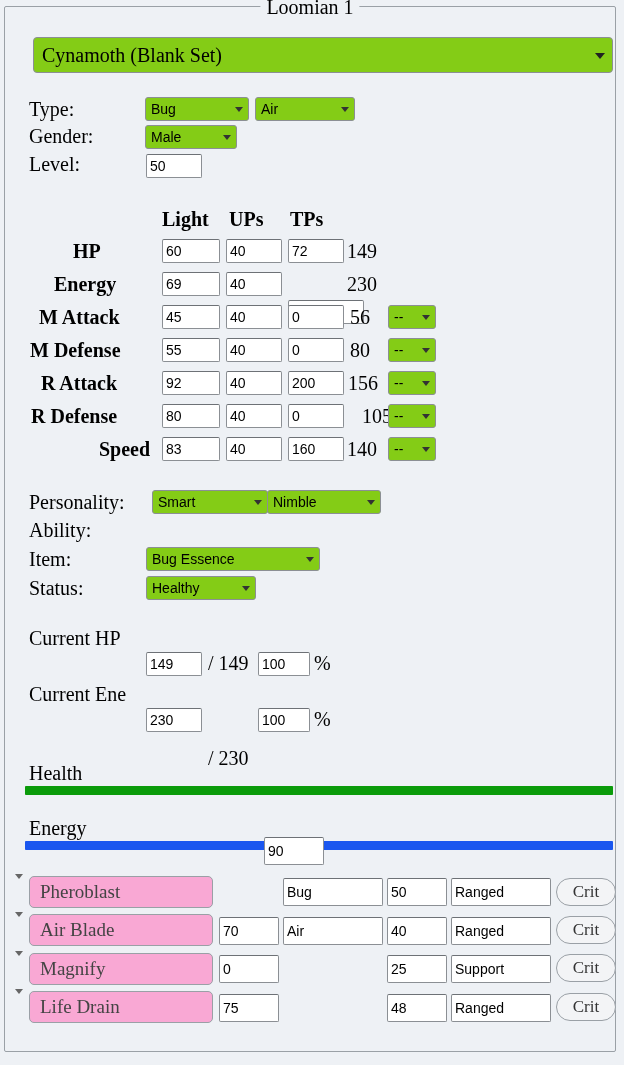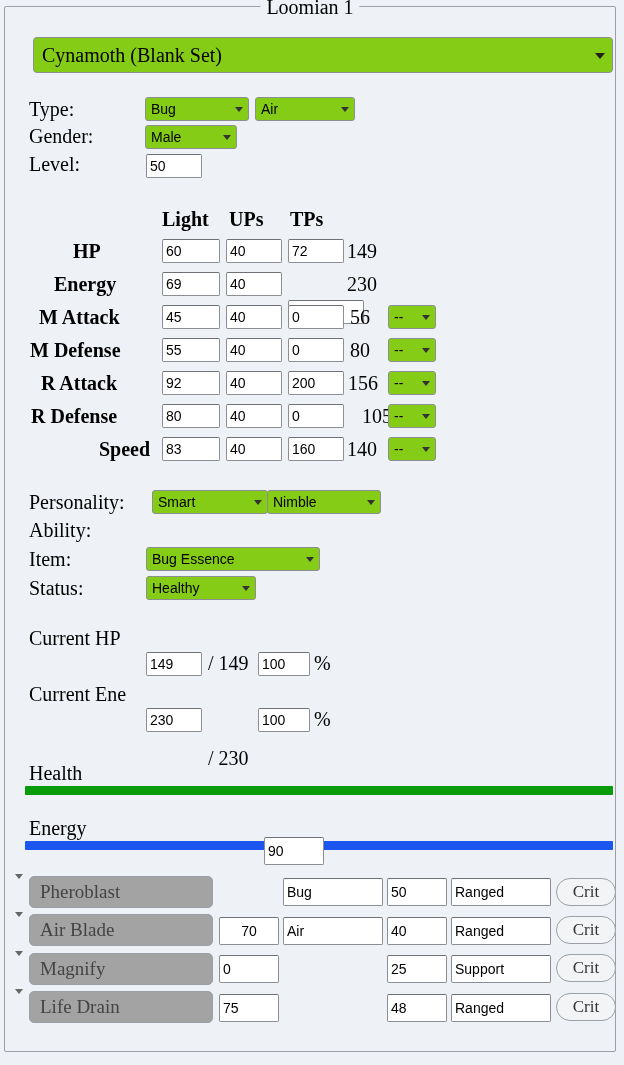--- a/index.html
+++ b/index.html
@@ -139,21 +139,21 @@
   }
 
   
   .move-sel {
     position: absolute;
     width: 184px;
     height: 32px;
     font-family: "Liberation Serif", serif;
     font-size: 19px;
     color: #444;
-    background: #a3a3a3;
+    background: #f9a8d4;
     border: 1px solid #9aa0a6;
     border-radius: 5px;
     padding: 0 24px 0 10px;
     line-height: 30px;
     -webkit-appearance: none;
     appearance: none;
     box-sizing: border-box;
   }
   .crit-btn {
     position: absolute;
@@ -354,21 +354,21 @@
     <input class="txt" type="text" style="left: 382px; top: 871px; width: 60px; height: 28px;" value="50">
     <input class="txt" type="text" style="left: 446px; top: 871px; width: 100px; height: 28px;" value="Ranged">
     <div class="crit-btn" style="left:551px;top:871px;">Crit</div>
 
     <span class="sel-wrap" style="left:24px;top:907px;">
       <select class="move-sel">
         <option>Air Blade</option>
       </select>
       <span class="arrow" style="border-top-color:#666;"></span>
     </span>
-    <input class="txt" type="text" style="left: 214px; top: 910px; width: 60px; height: 28px; text-align: center;" value="70">
+    <input class="txt" type="text" style="left: 214px; top: 910px; width: 60px; height: 28px;" value="70">
     <input class="txt" type="text" style="left: 278px; top: 910px; width: 100px; height: 28px;" value="Air">
     <input class="txt" type="text" style="left: 382px; top: 910px; width: 60px; height: 28px;" value="40">
     <input class="txt" type="text" style="left: 446px; top: 910px; width: 100px; height: 28px;" value="Ranged">
     <div class="crit-btn" style="left:551px;top:909px;">Crit</div>
 
     <span class="sel-wrap" style="left:24px;top:946px;">
       <select class="move-sel">
         <option>Magnify</option>
       </select>
       <span class="arrow" style="border-top-color:#666;"></span>

